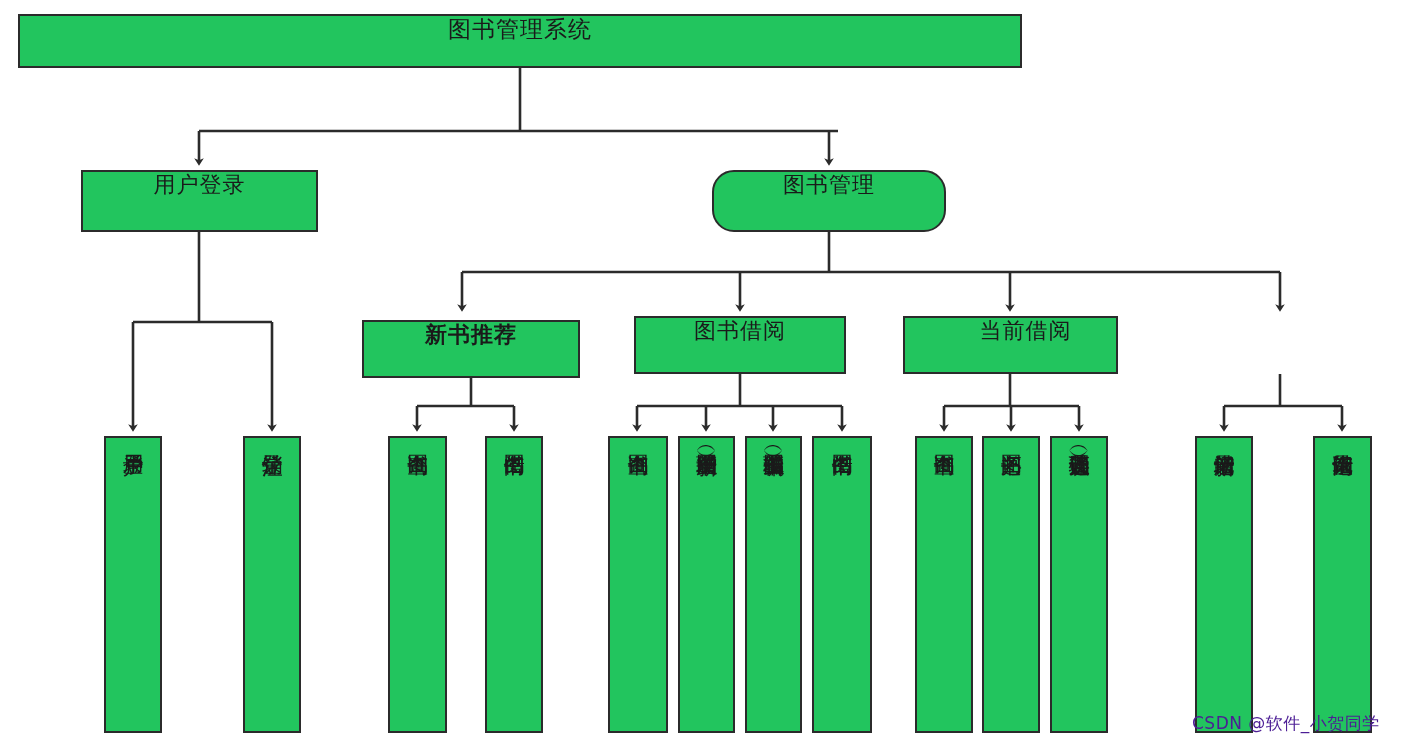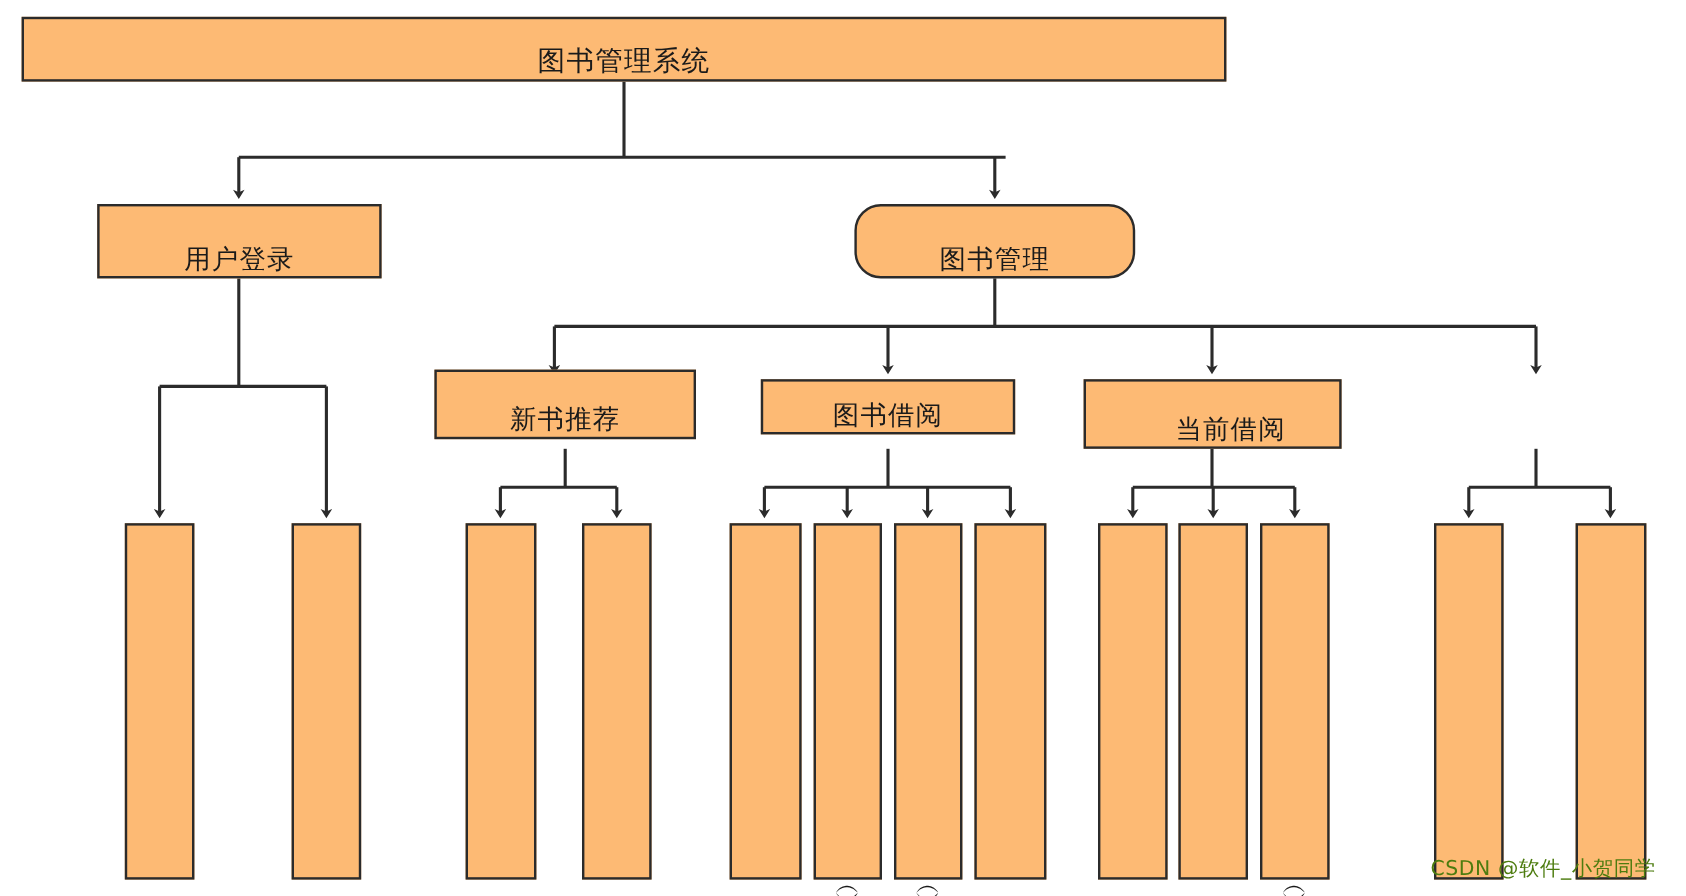--- a/index.html
+++ b/index.html
@@ -22,23 +22,23 @@
     left: 0;
     top: 0;
     width: 1405px;
     height: 747px;
     pointer-events: none;
   }
   .node {
     position: absolute;
     box-sizing: border-box;
     border: 2.5px solid #2b2b2b;
-    background: #fdba74;
+    background: #22c55e;
     display: flex;
-    align-items: flex-end;
+    align-items: flex-start;
     justify-content: center;
     color: #1a1a1a;
   }
   .node.horizontal {
     font-size: 22px;
     line-height: 1.2;
     letter-spacing: 1px;
   }
   .node.vertical {
     font-size: 21px;
@@ -53,21 +53,21 @@
     display: block;
   }
   .node.root {
     font-size: 23px;
   }
   .watermark {
     position: absolute;
     left: 1192px;
     top: 712px;
     font-size: 17px;
-    color: #4d7c0f;
+    color: #4c1d95;
     letter-spacing: 0.5px;
     white-space: nowrap;
     user-select: none;
   }
 </style>
 </head>
 <body>
 
 <div id="canvas">
 
@@ -125,24 +125,24 @@
     <span>图书管理系统</span>
   </div>
 
   <div class="node horizontal" style="left:81px; top:170px; width:237px; height:62px;">
     <span>用户登录</span>
   </div>
   <div class="node horizontal" style="left:712px; top:170px; width:234px; height:62px;border-radius:22px;">
     <span>图书管理</span>
   </div>
 
-  <div class="node horizontal" style="left:362px; top:308px; width:218px; height:58px;">
+  <div class="node horizontal" style="left:362px; top:320px; width:218px; height:58px;font-weight:bold;">
     <span>新书推荐</span>
   </div>
-  <div class="node horizontal" style="left:634px; top:316px; width:212px; height:46px;">
+  <div class="node horizontal" style="left:634px; top:316px; width:212px; height:58px;">
     <span>图书借阅</span>
   </div>
   <div class="node horizontal" style="left:903px; top:316px; width:215px; height:58px;padding-left:30px;">
     <span>当前借阅</span>
   </div>
 
   <div class="node vertical" style="left:104px; top:436px; width:58px; height:297px;">
     <span class="vtext">用户登录</span>
   </div>
   <div class="node vertical" style="left:243px; top:436px; width:58px; height:297px;">

